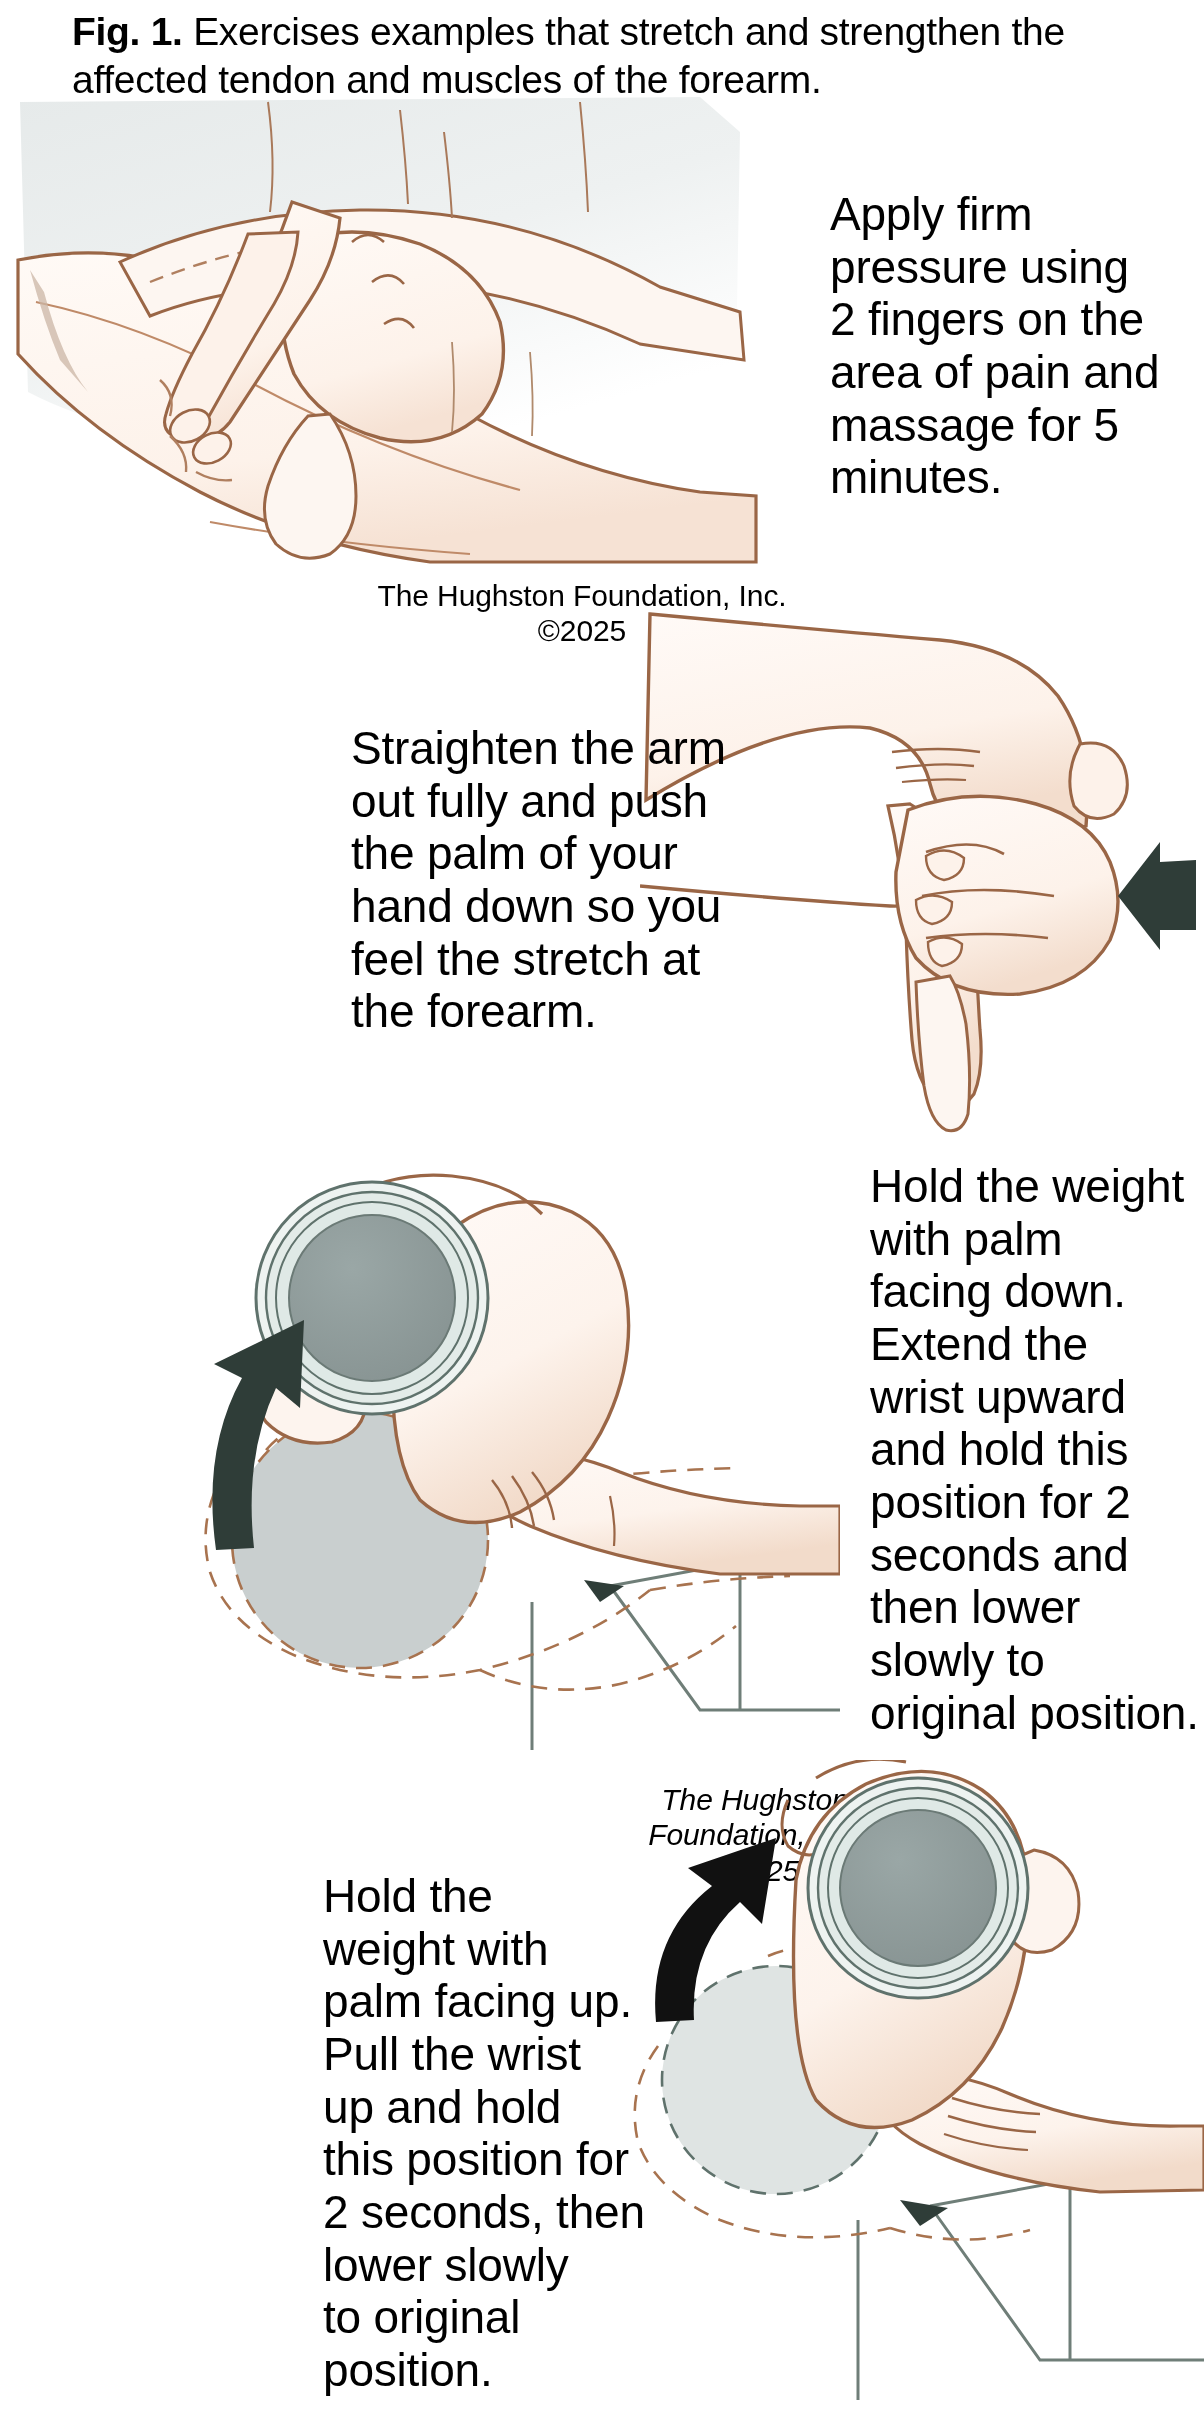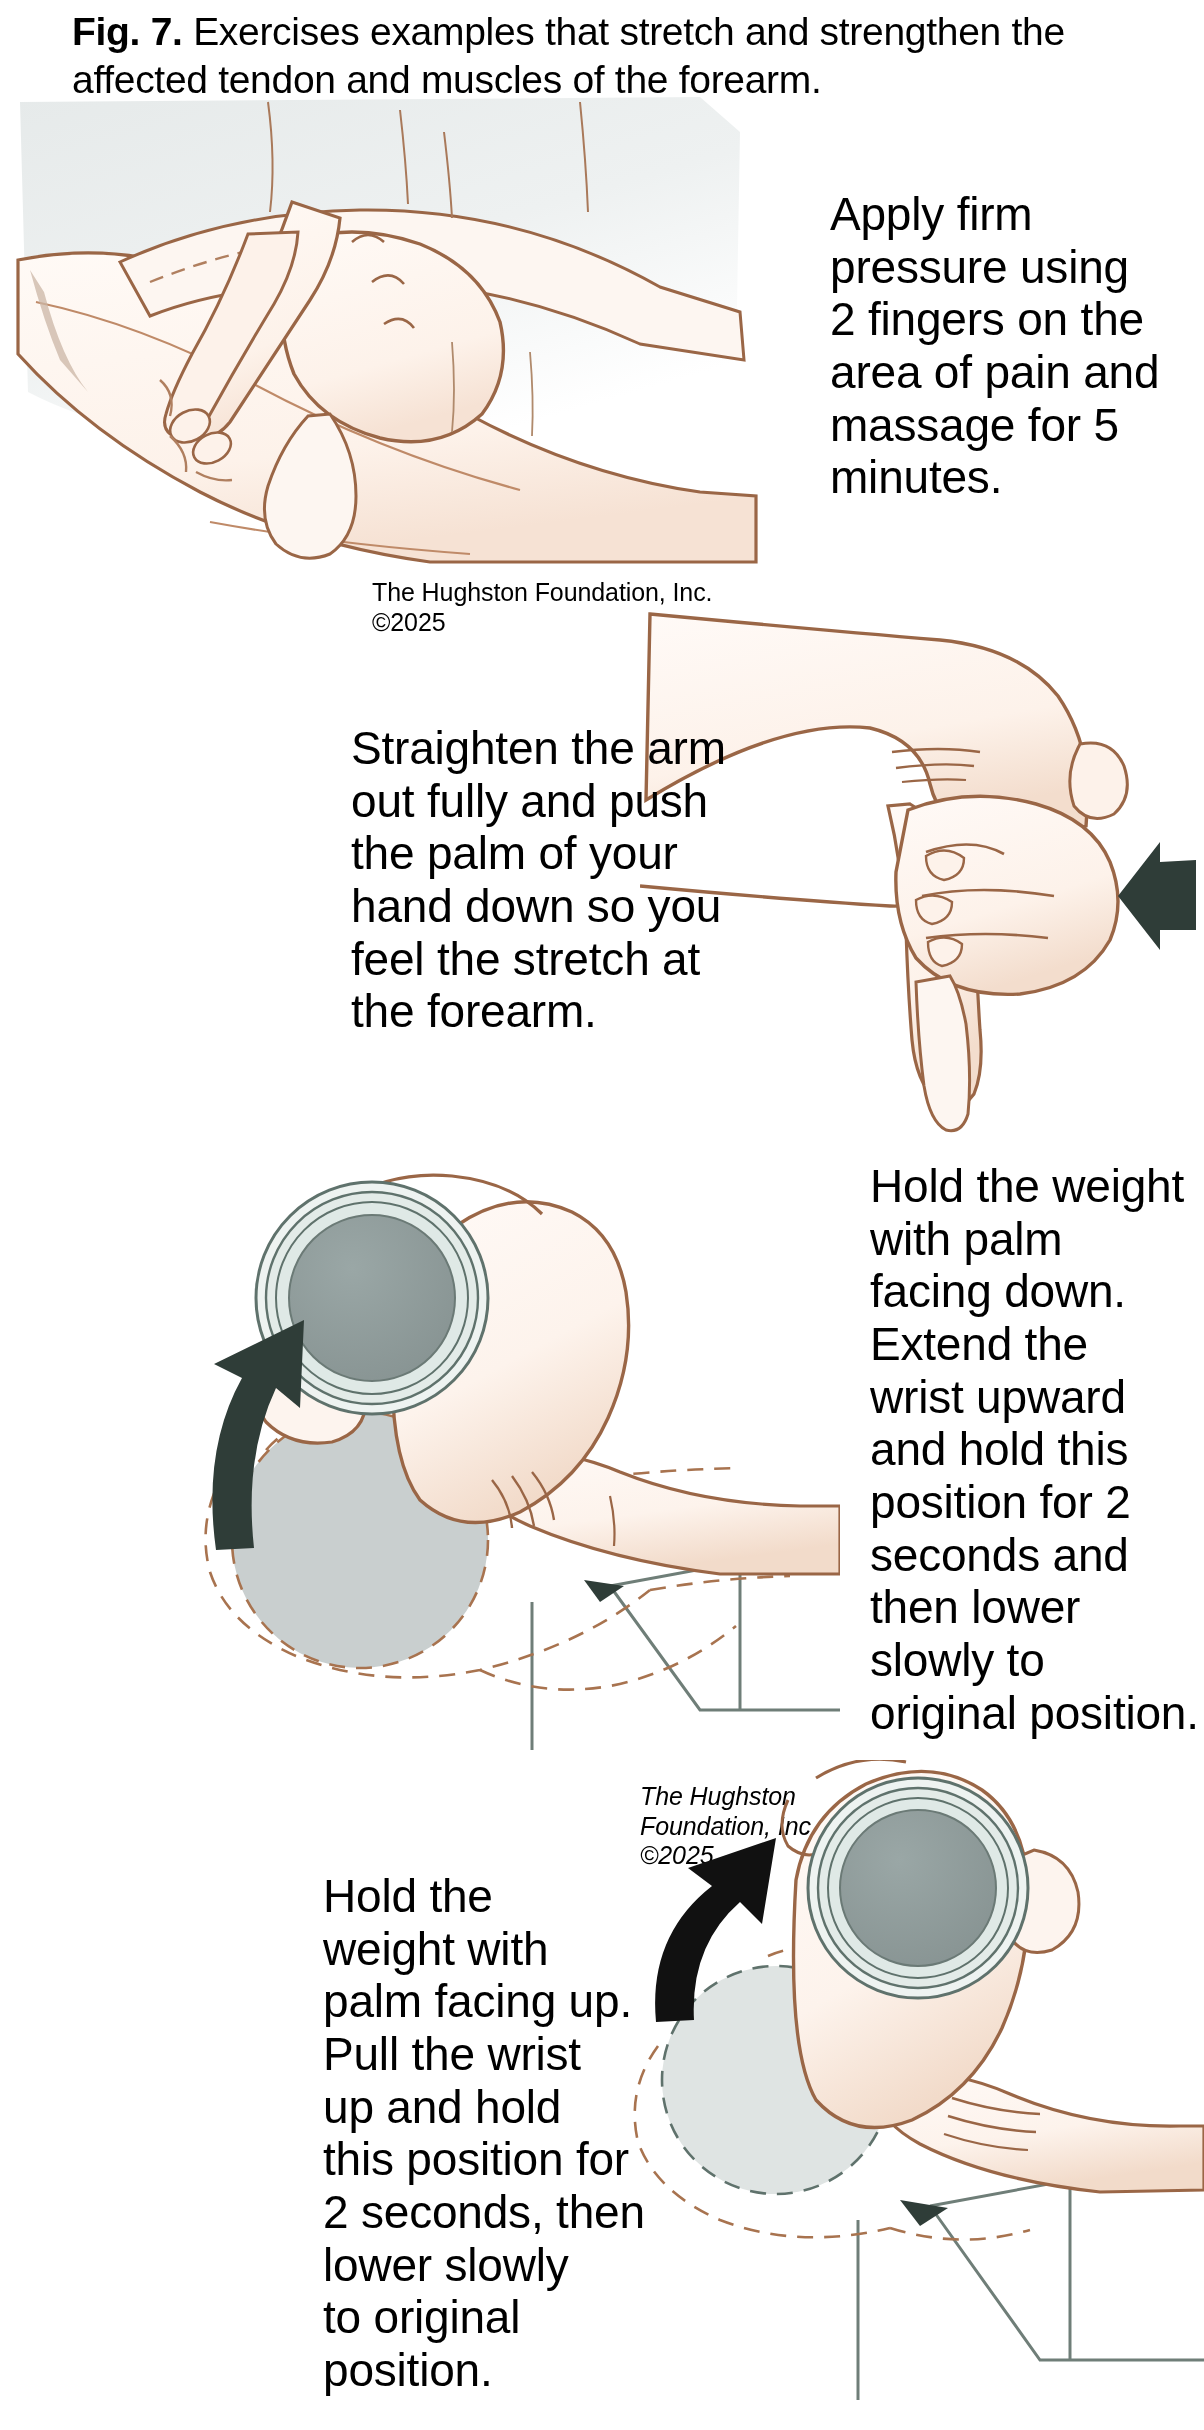--- a/index.html
+++ b/index.html
@@ -37,25 +37,26 @@
     font-family: "Liberation Sans", sans-serif;
     font-size: 46px;
     line-height: 1.145;
     color: #000;
     white-space: pre-line;
     letter-spacing: -0.2px;
   }
   .credit {
     position: absolute;
     font-family: "Liberation Sans Narrow", "Liberation Sans", sans-serif;
-    font-size: 25px;
+    font-size: 30px;
     line-height: 1.18;
     color: #000;
     white-space: pre-line;
     letter-spacing: -0.1px;
+    text-align: center;
   }
 
   
   .panel { position: absolute; }
   .art { position: absolute; display: block; }
 
   #panel-massage  { left: 0px;   top: 92px;   width: 760px;  height: 500px; }
   #panel-stretch  { left: 640px; top: 600px;  width: 564px;  height: 540px; }
   #panel-pronate  { left: 180px; top: 1150px; width: 660px;  height: 620px; }
   #panel-supinate { left: 600px; top: 1760px; width: 604px;  height: 670px; }
@@ -65,21 +66,21 @@
   #text-pronate   { left: 870px;  top: 1160px; width: 335px; }
   #text-supinate  { left: 323px;  top: 1870px; width: 350px; }
 
   #credit-1 { left: 372px; top: 578px;  width: 420px; }
   #credit-2 { left: 640px; top: 1782px; width: 230px; font-style: italic; }
 </style>
 </head>
 <body>
 
 <div class="caption">
-  <span class="lead">Fig. 7.</span>
+  <span class="lead">Fig. 1.</span>
   <span class="caption-body">Exercises examples that stretch and strengthen the affected tendon and muscles of the forearm.</span>
 </div>
 
 <div class="panel" id="panel-massage">
   <svg class="art" width="760" height="500" viewBox="0 0 760 500">
     <defs>
       <linearGradient id="wash1" x1="0" y1="0" x2="0.6" y2="1">
         <stop offset="0%" stop-color="#e6eaea"></stop>
         <stop offset="55%" stop-color="#eef1f1"></stop>
         <stop offset="100%" stop-color="#ffffff"></stop>

